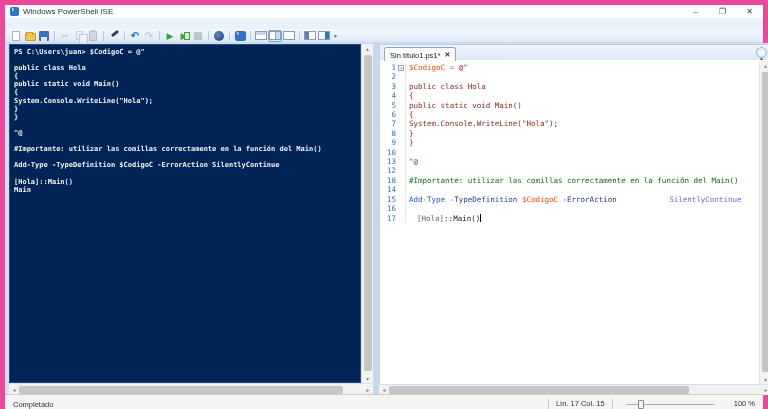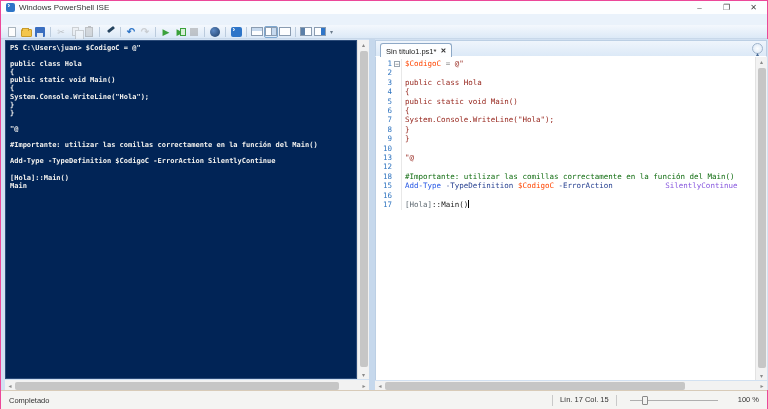--- a/index.html
+++ b/index.html
@@ -2,21 +2,21 @@
 <html><head>
 <meta charset="utf-8">
 <style>
   * { box-sizing: border-box; }
   html,body { margin:0; padding:0; }
   body {
     width:768px; height:409px; overflow:hidden;
     font-family:"Liberation Sans", sans-serif;
     background:#EAF2FB;
   }
-  .window { position:absolute; inset:0; border:1px solid #ec4899; background:#EAF2FB; }
+  .window { position:absolute; inset:0; border:5px solid #ec4899; background:#EAF2FB; }
 
   
   .titlebar { position:absolute; left:0; top:0; right:0; height:13px; background:#FDFEFF; display:flex; align-items:center; padding-left:5px; }
   .app-icon { width:9px; height:9px; background:#2E75C8; border-radius:2px; margin-right:4px; position:relative; flex:none; }
   .app-icon::before { content:"›"; position:absolute; left:1.5px; top:-2.5px; color:#fff; font-size:8px; font-weight:bold; }
   .title-text { font-size:8px; color:#333; }
   .win-controls { margin-left:auto; display:flex; height:13px; }
   .win-btn { width:27px; text-align:center; font-size:8px; color:#444; line-height:13px; cursor:default; }
 
   
@@ -95,21 +95,21 @@
   .fold-col { width:9px; flex:none; text-align:center; position:relative; }
   .fold-box { position:absolute; left:2px; top:1.5px; width:6px; height:6px; border:1px solid #9AA5B1; background:#fff; line-height:4px; font-size:6px; color:#555; text-align:center; }
   .code { border-left:1px solid #E8E8E8; padding-left:3px; flex:1; }
   .tok-variable { color:#FF4500; }
   .tok-operator { color:#9B9B9B; }
   .tok-string { color:#96251C; }
   .tok-comment { color:#0E6B0E; }
   .tok-cmdlet { color:#2456E4; }
   .tok-parameter { color:#243E8F; }
   .tok-argument { color:#8757DE;margin-left:48px; }
-  .tok-type { color:#5F6A72; }
+  .tok-type { color:#5F6A72;margin-left:8px; }
   .tok-plain { color:#1A1A1A; }
   .caret { display:inline-block; width:1px; height:8px; background:#000; vertical-align:-1px; }
 
   .editor-vscroll { left:380px; top:17px; width:12px; height:323px; }
   .editor-hscroll { left:0; top:341px; width:392px; height:10px; }
 
   
   .statusbar { position:absolute; left:0; top:389px; right:0; height:20px; background:#F4F4F2; border-top:1px solid #D8CBB8; display:flex; align-items:center; padding:0 8px; }
   .status-text { font-size:7.5px; color:#333; }
   .sb-right { margin-left:auto; display:flex; }
@@ -276,20 +276,21 @@
           <div class="ed-line"><span class="ln">4</span><span class="fold-col"></span><span class="code"><span class="tok-string">{</span>&nbsp;</span></div>
           <div class="ed-line"><span class="ln">5</span><span class="fold-col"></span><span class="code"><span class="tok-string">public static void Main()</span>&nbsp;</span></div>
           <div class="ed-line"><span class="ln">6</span><span class="fold-col"></span><span class="code"><span class="tok-string">{</span>&nbsp;</span></div>
           <div class="ed-line"><span class="ln">7</span><span class="fold-col"></span><span class="code"><span class="tok-string">System.Console.WriteLine("Hola");</span>&nbsp;</span></div>
           <div class="ed-line"><span class="ln">8</span><span class="fold-col"></span><span class="code"><span class="tok-string">}</span>&nbsp;</span></div>
           <div class="ed-line"><span class="ln">9</span><span class="fold-col"></span><span class="code"><span class="tok-string">}</span>&nbsp;</span></div>
           <div class="ed-line"><span class="ln">10</span><span class="fold-col"></span><span class="code">&nbsp;&nbsp;</span></div>
           <div class="ed-line"><span class="ln">13</span><span class="fold-col"></span><span class="code"><span class="tok-string">"@</span>&nbsp;</span></div>
           <div class="ed-line"><span class="ln">12</span><span class="fold-col"></span><span class="code">&nbsp;&nbsp;</span></div>
           <div class="ed-line"><span class="ln">18</span><span class="fold-col"></span><span class="code"><span class="tok-comment">#Importante: utilizar las comillas correctamente en la función del Main()</span>&nbsp;</span></div>
+          <div class="ed-line"><span class="ln">14</span><span class="fold-col"></span><span class="code">&nbsp;&nbsp;</span></div>
           <div class="ed-line"><span class="ln">15</span><span class="fold-col"></span><span class="code"><span class="tok-cmdlet">Add-Type </span><span class="tok-parameter">-TypeDefinition </span><span class="tok-variable">$CodigoC </span><span class="tok-parameter">-ErrorAction </span><span class="tok-argument">SilentlyContinue</span>&nbsp;</span></div>
           <div class="ed-line"><span class="ln">16</span><span class="fold-col"></span><span class="code">&nbsp;&nbsp;</span></div>
           <div class="ed-line"><span class="ln">17</span><span class="fold-col"></span><span class="code"><span class="tok-type">[Hola]</span><span class="tok-plain">::</span><span class="tok-plain">Main()</span><span class="caret"></span>&nbsp;</span></div>
         </div>
       <div class="vscroll editor-vscroll">
         <span class="v-arrow" style="top:1px">▴</span>
         <span class="v-thumb" style="top:11px; height:300px"></span>
         <span class="v-arrow" style="bottom:1px">▾</span>
       </div>
       <div class="hscroll editor-hscroll">

